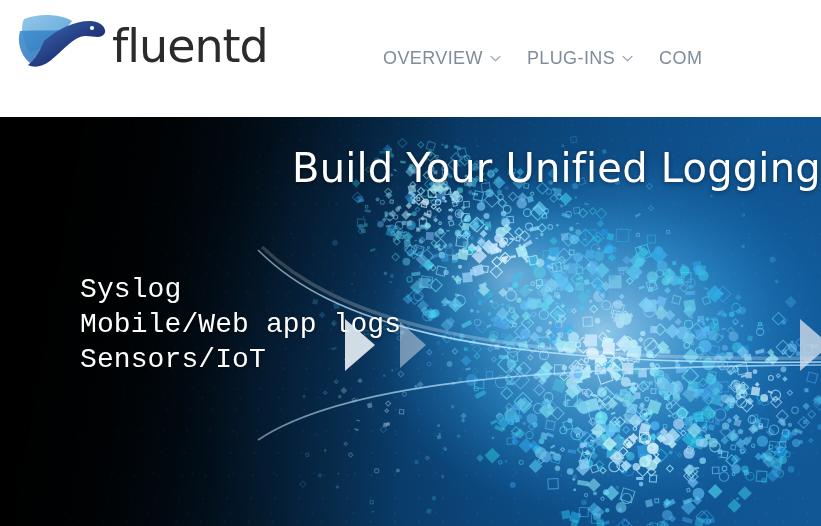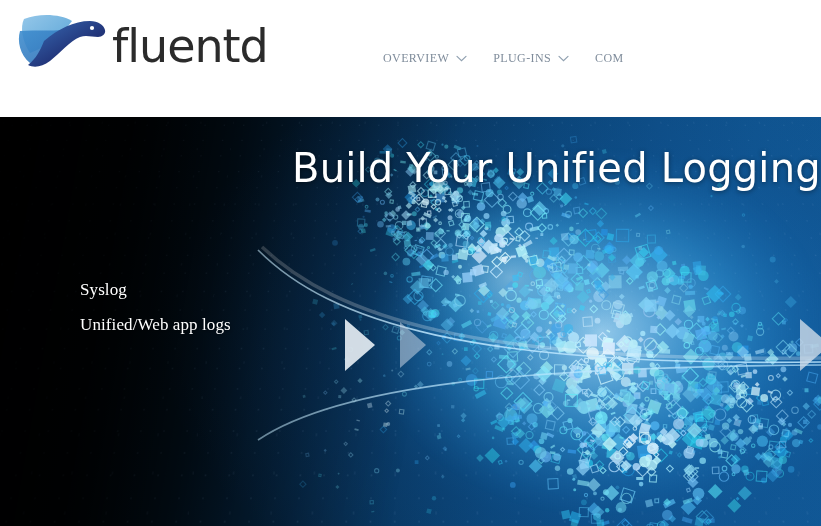--- a/index.html
+++ b/index.html
@@ -30,22 +30,22 @@
   #nav {
     position:absolute; left:383px; top:0; height:117px;
     display:flex; align-items:center; gap:0px;
     white-space:nowrap;
   }
   .nav-item {
     display:flex; align-items:center; gap:7px;
     margin-right:26px; cursor:pointer;
   }
   .nav-label {
-    font-size:12px; letter-spacing:0.4px; color:#7f8c9b;
-    font-family:Liberation Serif, serif; font-weight:400;
+    font-size:18px; letter-spacing:0.4px; color:#7f8c9b;
+    font-family:Liberation Sans, sans-serif; font-weight:400;
   }
   .caret { display:block; }
 
   
   #hero {
     position:absolute; left:0; top:117px; width:821px; height:409px;
     overflow:hidden;
     background:
       radial-gradient(ellipse 620px 420px at 74% 54%, rgba(30,130,210,0.55) 0%, rgba(20,90,160,0.18) 45%, rgba(0,0,0,0) 72%),
       linear-gradient(100deg,
@@ -86,22 +86,22 @@
     font-family:"DejaVu Sans", sans-serif; font-weight:400;
     letter-spacing:0.2px; white-space:nowrap;
     text-shadow:0 1px 5px rgba(0,0,0,0.45);
   }
 
   #source-list {
     position:absolute; left:80px; top:155px;
     white-space:nowrap;
   }
   .source-line {
-    font-size:17px; line-height:35px; color:#ffffff;
-    font-family:Liberation Serif, serif; font-weight:400;
+    font-size:28px; line-height:35px; color:#ffffff;
+    font-family:Liberation Mono, monospace; font-weight:400;
     letter-spacing:0.1px;
     text-shadow:0 1px 4px rgba(0,0,0,0.6);
   }
 
   .arrow {
     position:absolute;
     width:0; height:0;
     border-top:26px solid transparent;
     border-bottom:26px solid transparent;
   }
@@ -1697,21 +1697,22 @@
       <path d="M258 323 C340 268 520 250 821 248" fill="none" stroke="rgba(190,232,255,0.70)" stroke-width="1.6"></path>
       <path d="M262 130 C336 200 474 246 821 241" fill="none" stroke="rgba(255,255,255,0.25)" stroke-width="3.5"></path>
     </svg>
 
     <div id="vignette"></div>
 
     <h1 id="hero-title">Build Your Unified Logging L</h1>
 
     <div id="source-list">
       <div class="source-line">Syslog</div>
-      <div class="source-line">Unified/Web app logs</div>
+      <div class="source-line">Mobile/Web app logs</div>
+      <div class="source-line">Sensors/IoT</div>
     </div>
 
     <div class="arrow" id="arrow-1"></div>
     <div class="arrow" id="arrow-2"></div>
     <div class="arrow" id="arrow-3"></div>
 
   </div>
 </div>
 
 </body></html>

